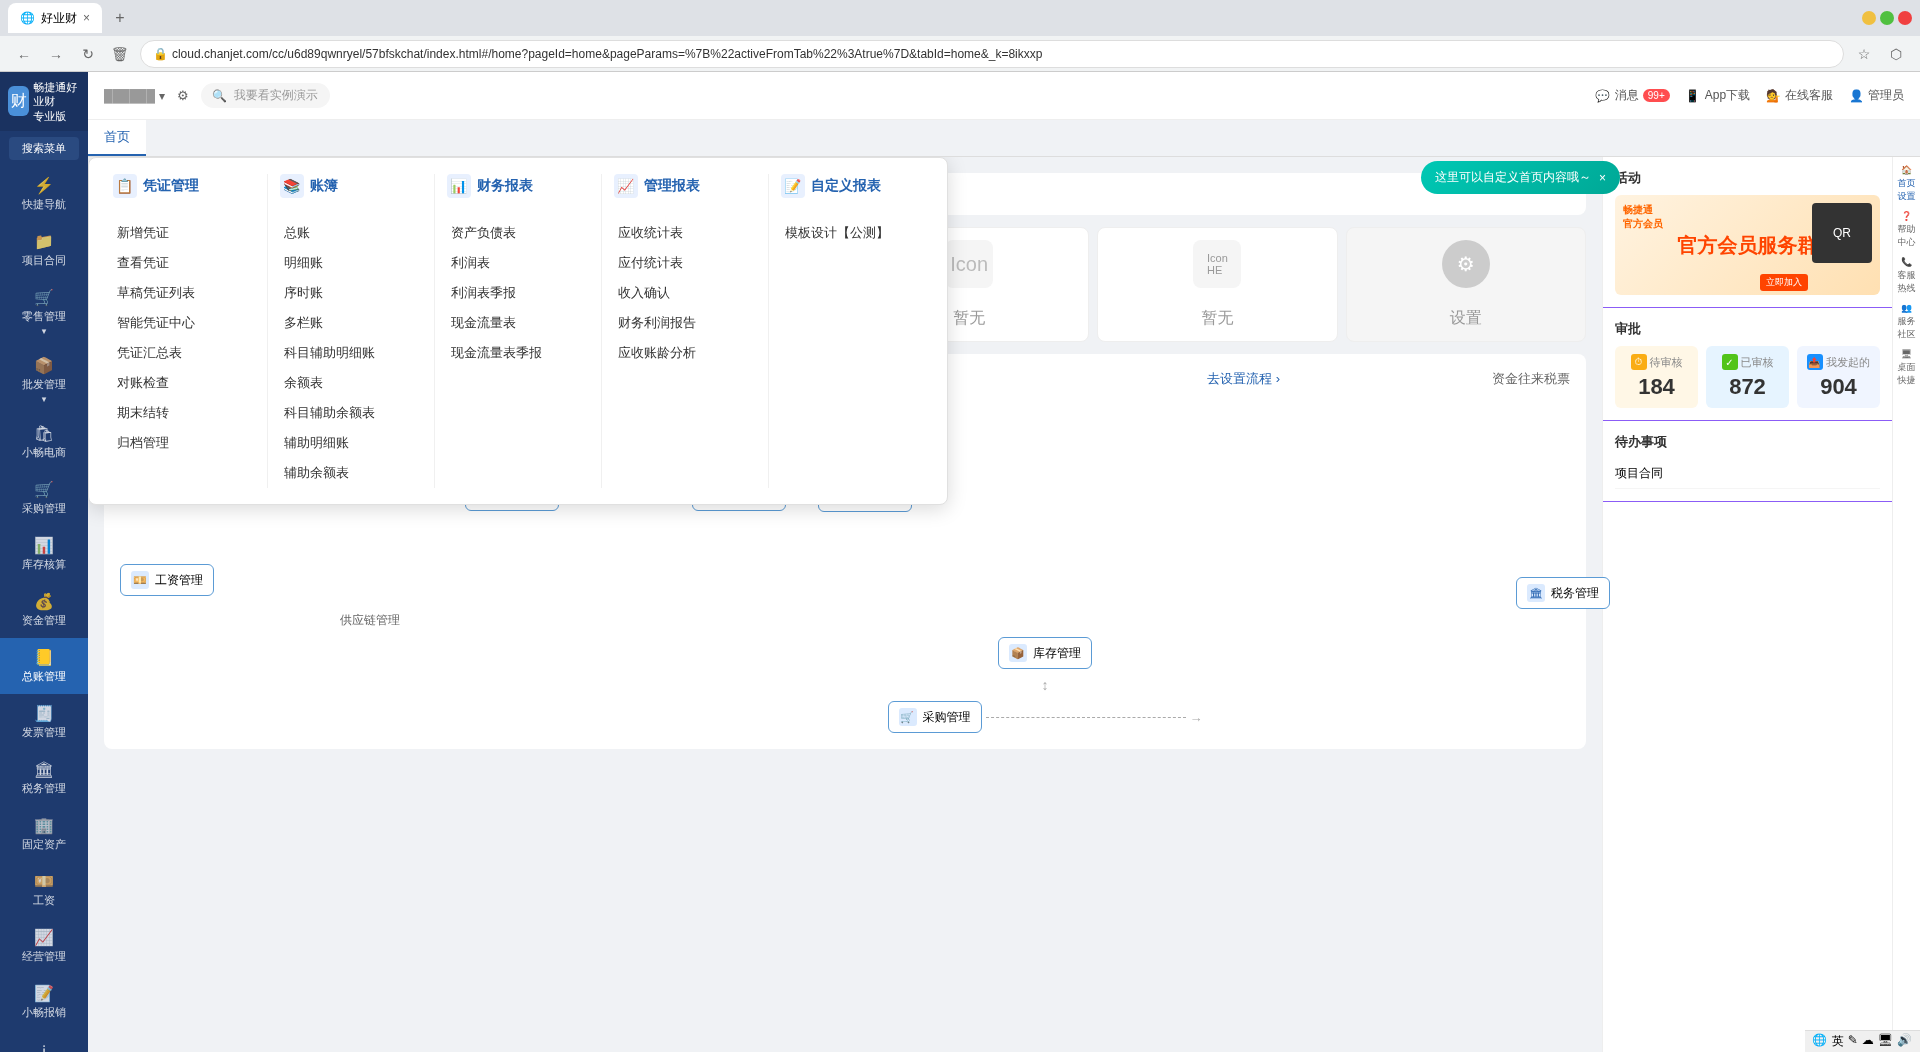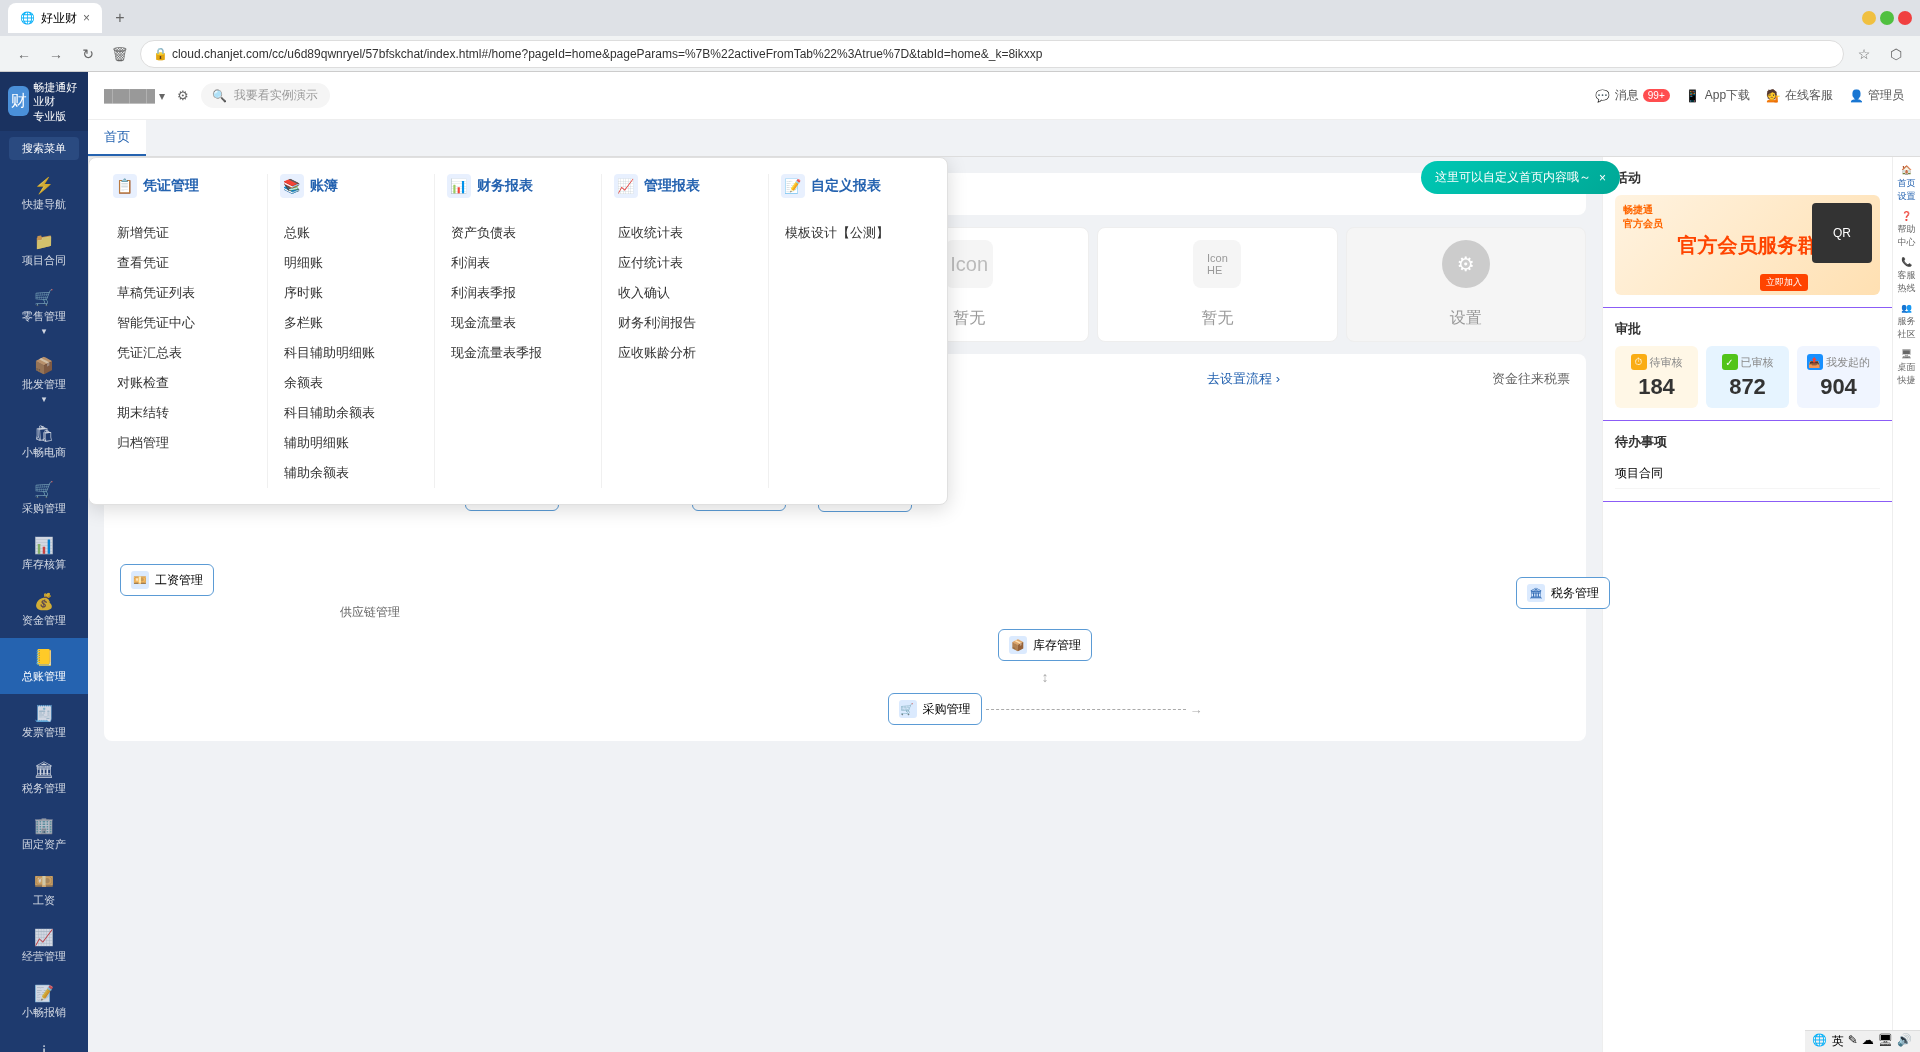--- a/index.html
+++ b/index.html
@@ -401,21 +401,21 @@
                 <span>资金管理</span>
               </div>
               <div style="height:20px;"></div>
               <div class="flow-node">
                 <div class="flow-node-icon">🧾</div>
                 <span>发票管理</span>
               </div>
             </div>
           </div>
 
-          <div style="display:flex;align-items:center;gap:8px;margin-top:8px;">
+          <div style="display:flex;align-items:center;gap:8px;margin-top:16px;">
             <span style="color:#666;font-size:12px;margin-left:220px;">供应链管理</span>
           </div>
 
           <div style="display:flex;flex-direction:column;align-items:center;margin-left:400px;margin-top:8px;gap:8px;">
             <div class="flow-node">
               <div class="flow-node-icon">📦</div>
               <span>库存管理</span>
             </div>
             <div style="color:#aaa;font-size:14px;">↕</div>
             <div style="display:flex;align-items:center;gap:4px;">

